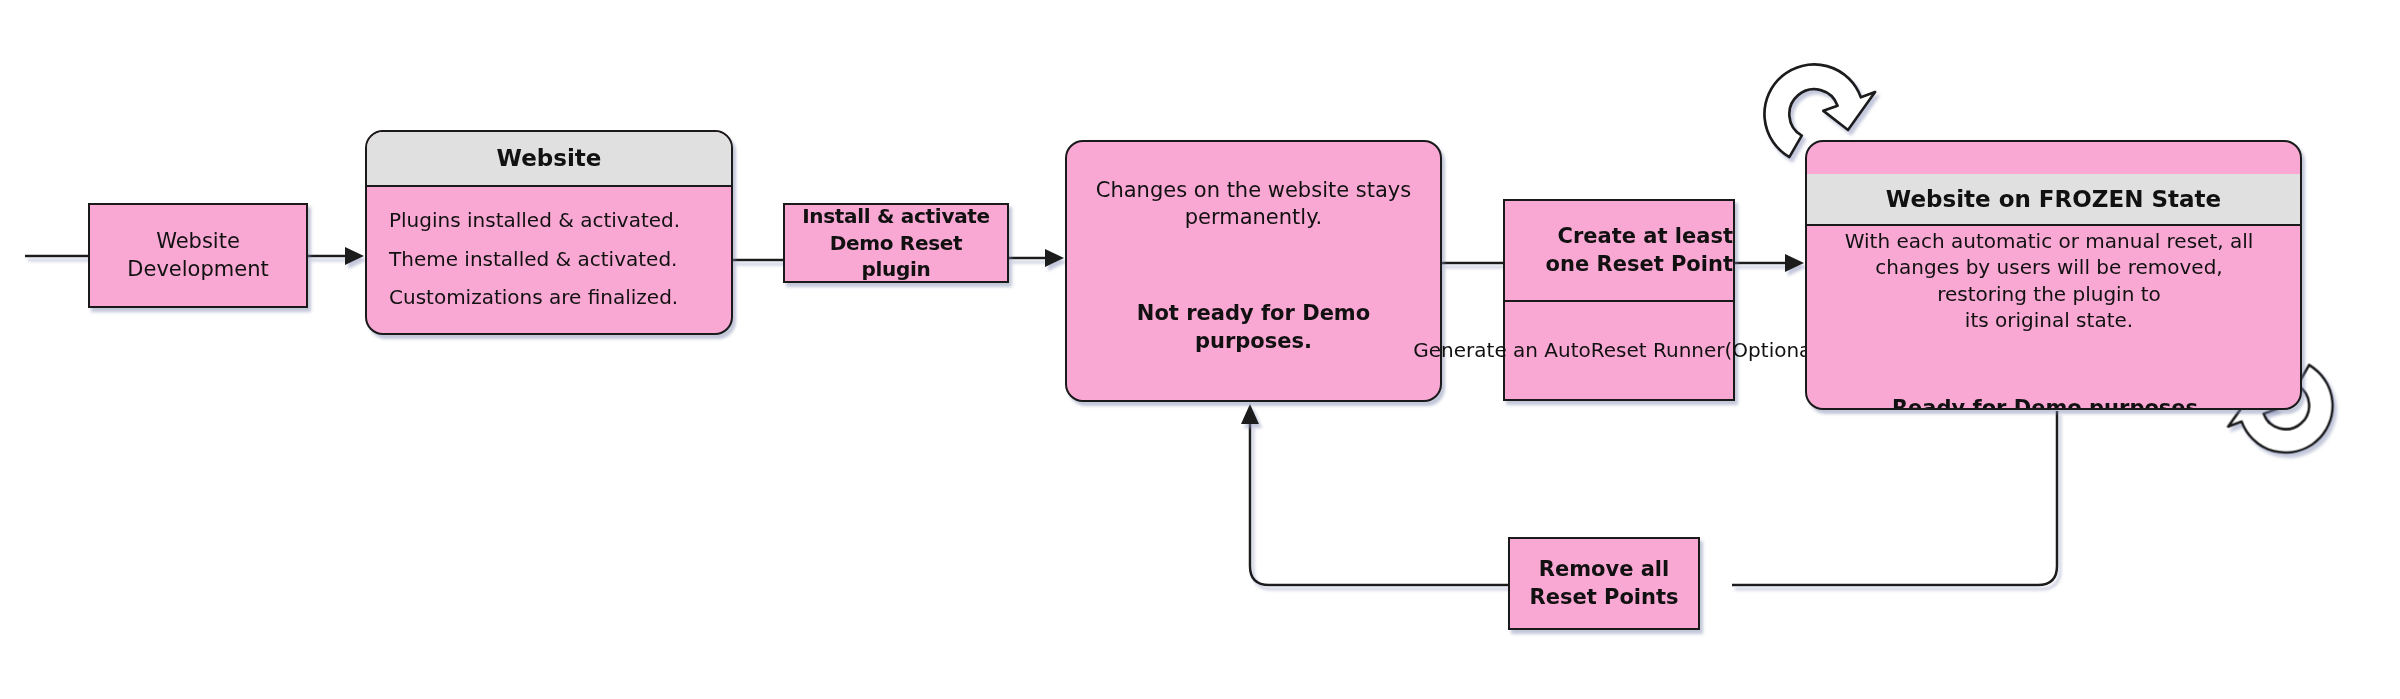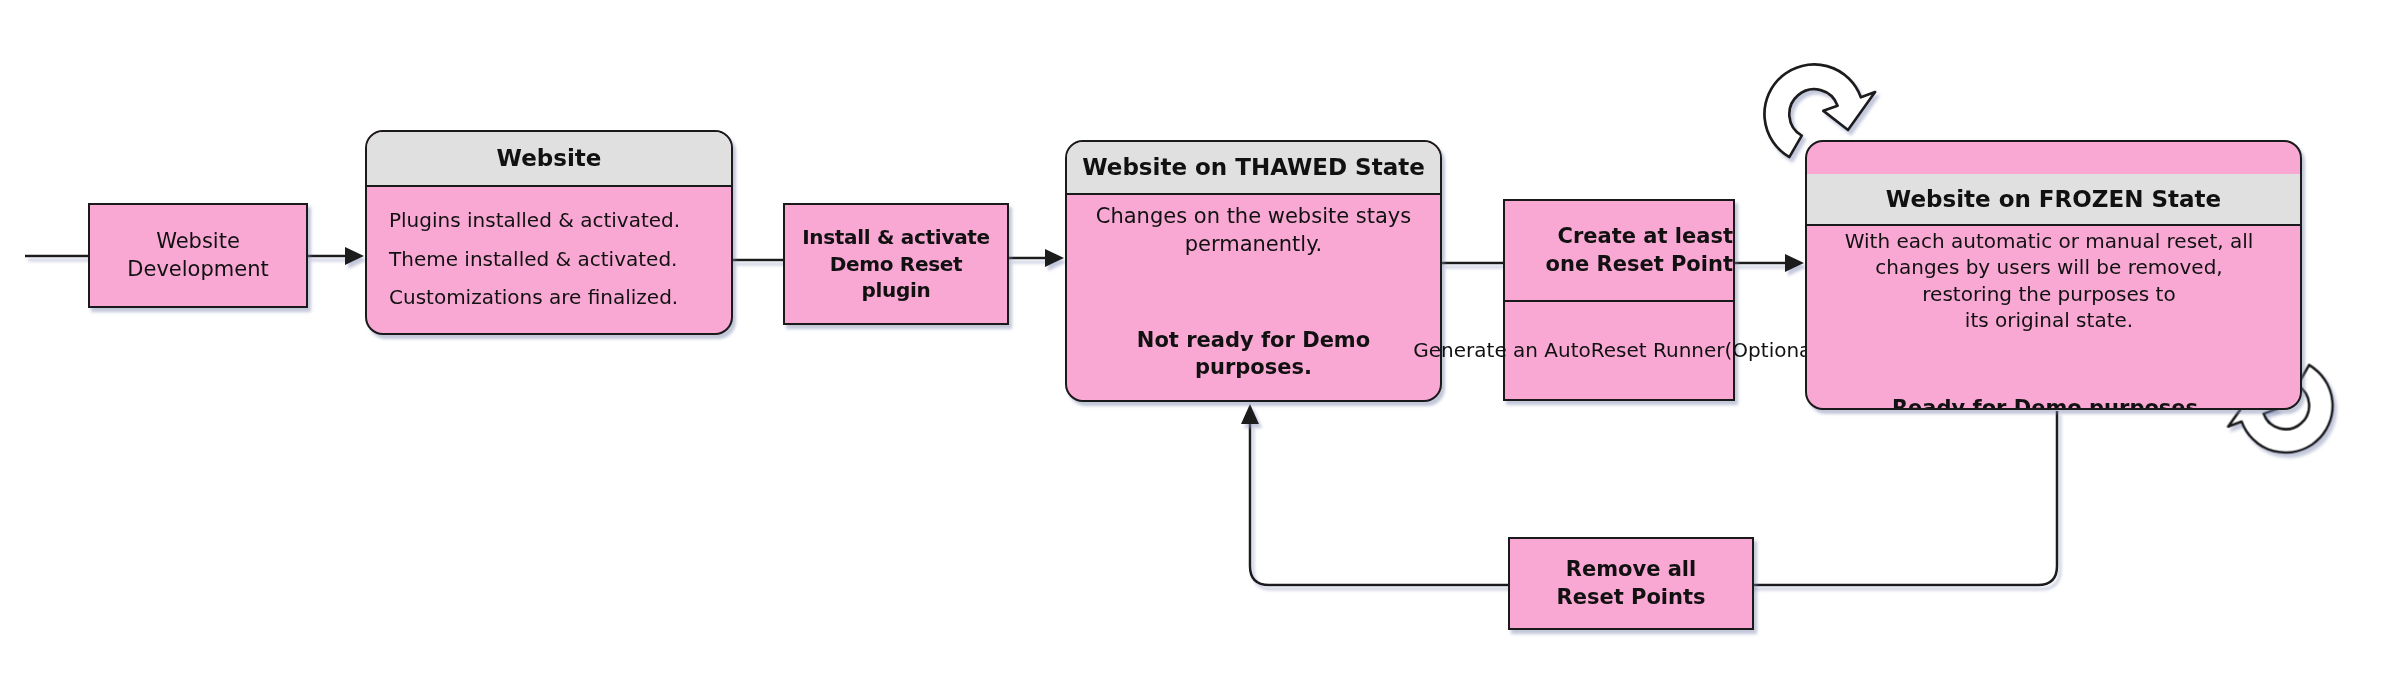--- a/index.html
+++ b/index.html
@@ -29,36 +29,36 @@
     flex:1; width:100%; box-sizing:border-box;
     display:flex; flex-direction:column; align-items:center; justify-content:center;
   }
   .nw { white-space:nowrap; }
 
   #dev    { left:88px;  top:203px; width:220px; height:105px; font-size:21px; }
   #website{ left:365px; top:130px; width:368px; height:205px; }
   #website .hd { height:55px; }
   #website .bd { justify-content:space-evenly; align-items:flex-start; text-align:left;
                  padding:8px 10px 10px 22px; font-size:20px; }
-  #install{ left:783px; top:203px; width:226px; height:122px;
+  #install{ left:783px; top:203px; width:226px; height:80px;
             font-weight:bold; font-size:20px; letter-spacing:-0.3px; }
   #thawed { left:1065px; top:140px; width:377px; height:262px; }
   #thawed .hd { height:53px; }
   #thawed .bd { font-size:21px; gap:22px; padding:4px 8px 14px 8px; }
   #create { left:1503px; top:199px; width:232px; height:202px; padding:0; justify-content:flex-start; }
   #create .top { flex:none; width:100%; height:101px; box-sizing:border-box;
                  border-bottom:2.5px solid #1a1a1a; font-weight:bold; font-size:21px;
                  display:flex; flex-direction:column; align-items:flex-end; justify-content:center; }
   #create .bottom { flex:1; width:100%; font-size:20px;
                  display:flex; flex-direction:row; align-items:center; justify-content:center; }
   #frozen { left:1805px; top:140px; width:497px; height:270px; }
   #frozen .hd { height:52px;margin-top:32px; }
   #frozen .bd { font-size:20px; gap:15px; padding:2px 15px 10px 6px; }
   #frozen .em { font-size:21px; }
-  #remove { left:1508px; top:537px; width:246px; height:93px; font-weight:bold; font-size:21px; }
+  #remove { left:1508px; top:537px; width:192px; height:93px; font-weight:bold; font-size:21px; }
   .em { font-weight:bold;margin-top:46px; }
 </style>
 </head>
 <body>
 
 <div id="canvas">
 
   <svg class="wires" width="2400" height="699" viewBox="0 0 2400 699">
     <defs>
       <filter id="sh" x="-30%" y="-30%" width="160%" height="160%">
@@ -105,21 +105,20 @@
     </div>
   </div>
 
   <div class="box" id="install">
     <div class="nw">Install &amp; activate</div>
     <div class="nw">Demo Reset</div>
     <div class="nw">plugin</div>
   </div>
 
   <div class="box rounded" id="thawed">
-    <div class="hd nw">Website on THAWED State</div>
     <div class="bd">
       <div>
         <div class="nw">Changes on the website stays</div>
         <div class="nw">permanently.</div>
       </div>
       <div class="em">
         <div class="nw">Not ready for Demo</div>
         <div class="nw">purposes.</div>
       </div>
     </div>
@@ -136,21 +135,21 @@
       <div class="nw">(Optional)</div>
     </div>
   </div>
 
   <div class="box rounded" id="frozen">
     <div class="hd nw">Website on FROZEN State</div>
     <div class="bd">
       <div>
         <div class="nw">With each automatic or manual reset, all</div>
         <div class="nw">changes by users will be removed,</div>
-        <div class="nw">restoring the purposes to</div>
+        <div class="nw">restoring the plugin to</div>
         <div class="nw">its original state.</div>
       </div>
       <div class="em nw">Ready for Demo purposes.</div>
     </div>
   </div>
 
   <div class="box" id="remove">
     <div class="nw">Remove all</div>
     <div class="nw">Reset Points</div>
   </div>

